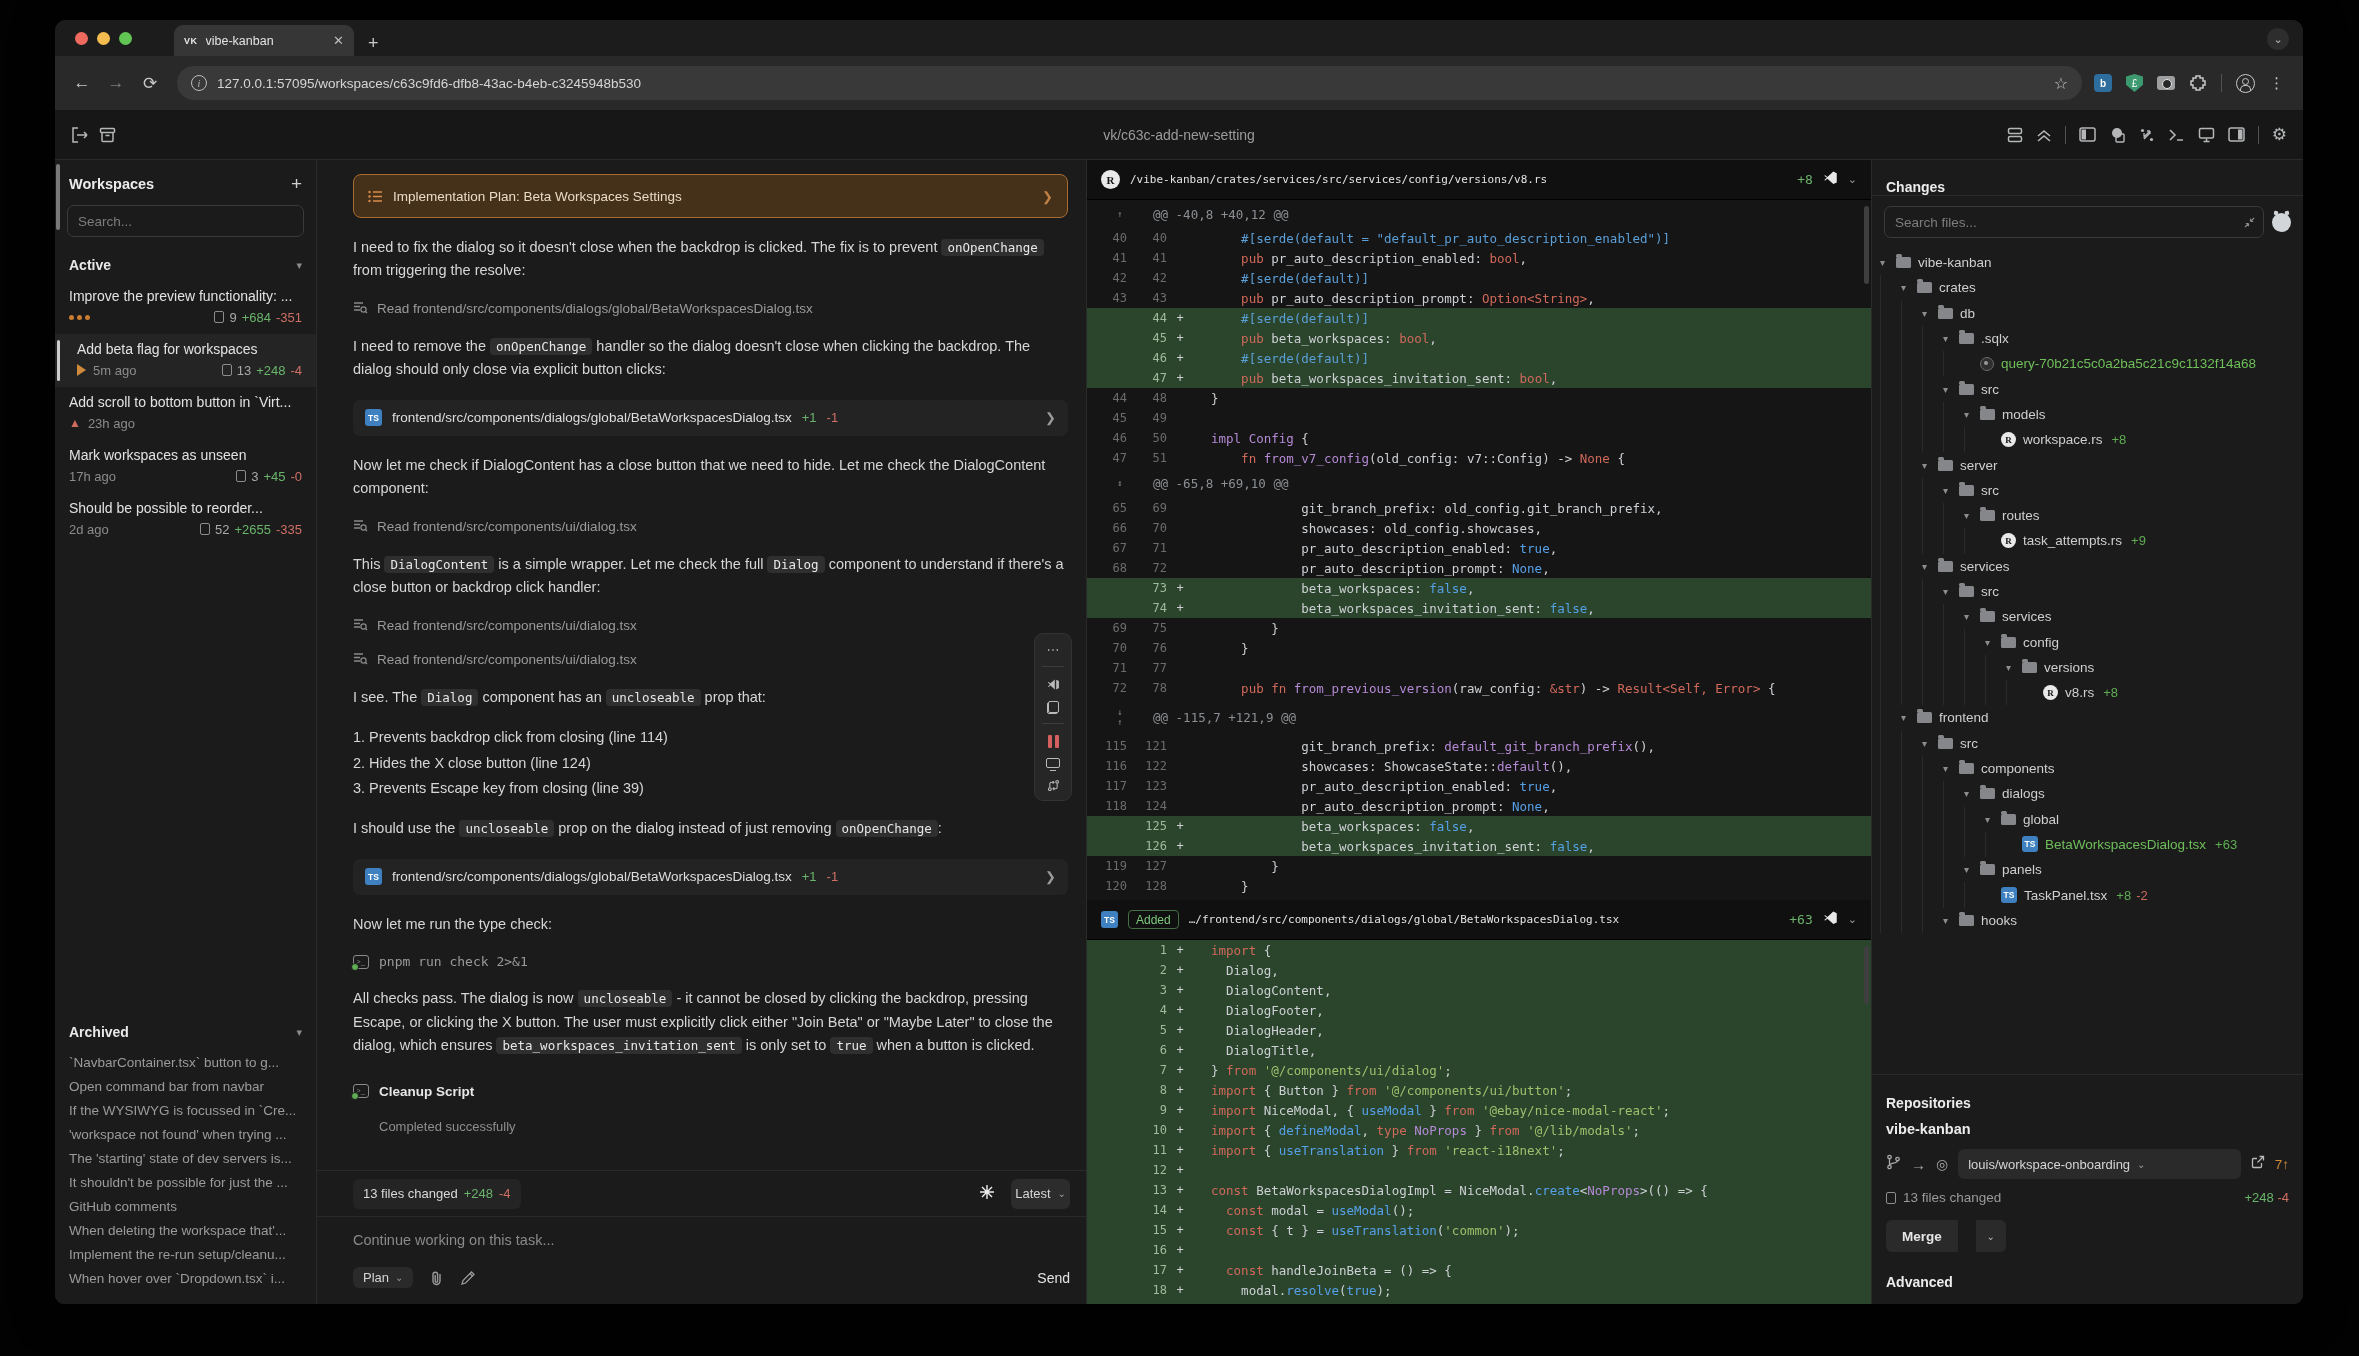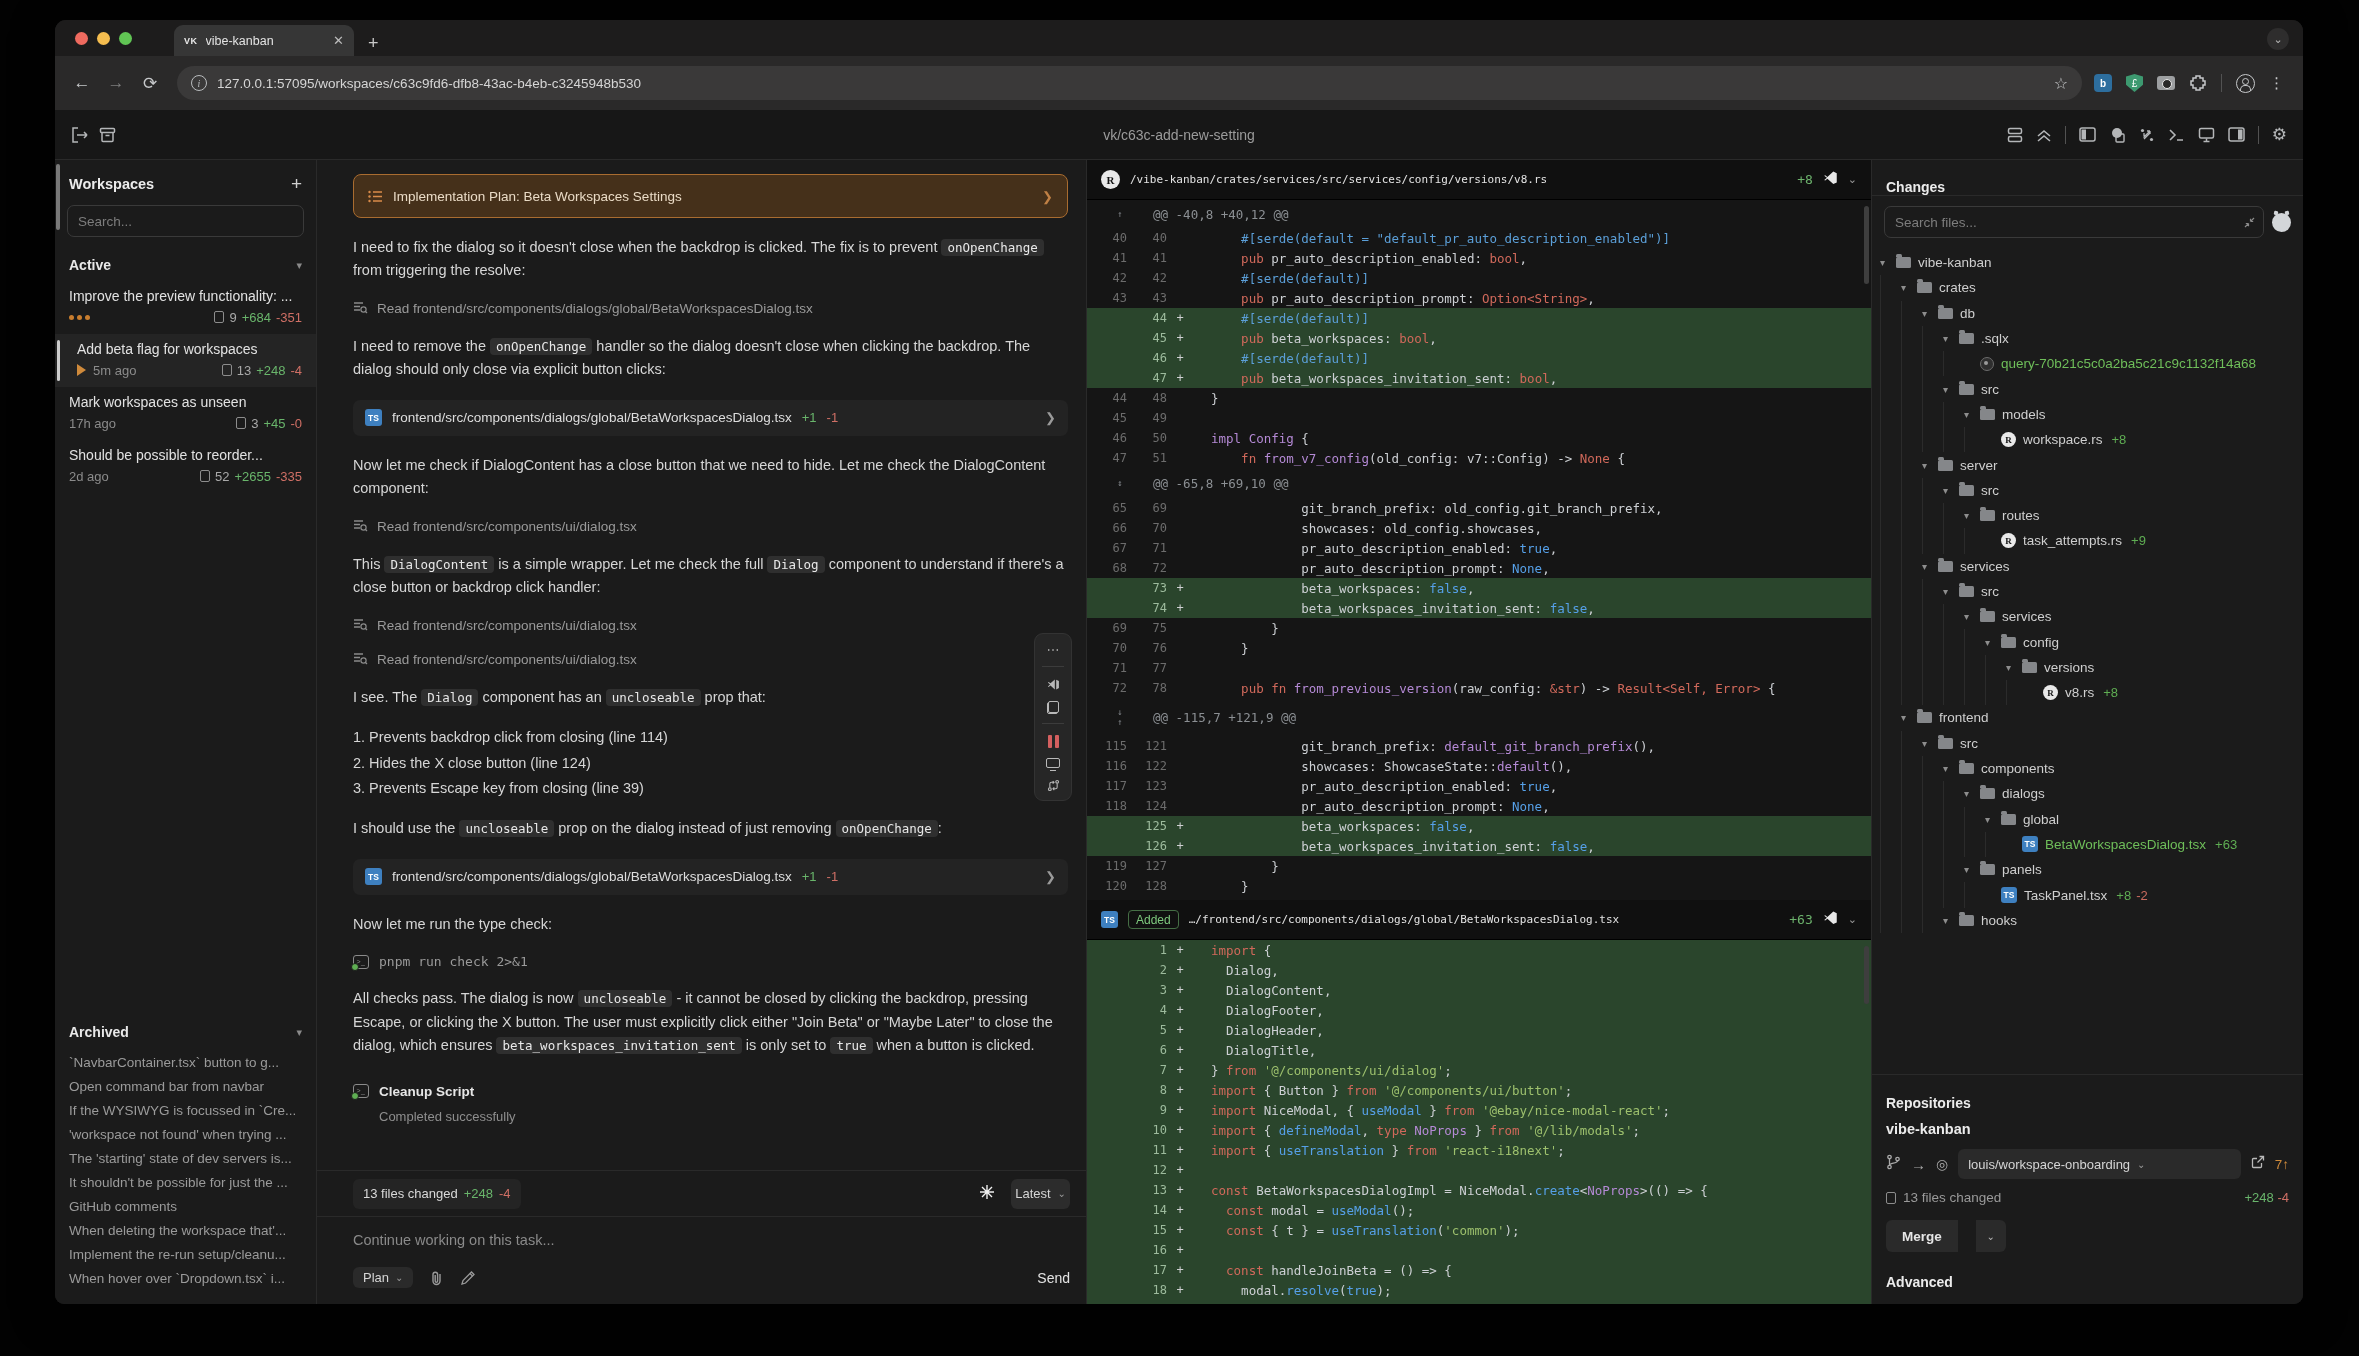--- a/index.html
+++ b/index.html
@@ -104,21 +104,21 @@
   .fc-chev { margin-left:auto; color:#9a9a9a; font-size:13px; }
   .numlist { margin:6px 0 14px 0; }
   .numlist .li { color:#d6d6d6; font-size:14.5px; line-height:1.75; }
   .cmdrow { display:flex; align-items:center; gap:10px; margin:18px 0; }
   .term-ic { position:relative; width:16px; height:14px; border:1.4px solid #8a8a8a; border-radius:3px; color:#8a8a8a; font-size:7px; display:flex; align-items:center; justify-content:center; letter-spacing:.5px; flex:none; }
   .term-ic::after { content:""; position:absolute; left:-3px; bottom:-3px; width:6px; height:6px; border-radius:50%; background:#5fae53; border:1.5px solid #1b1b1b; }
   .cmd-text { color:#9a9a9a; font-size:13px; font-family:"DejaVu Sans Mono",monospace; }
   .script-block { display:flex; gap:10px; margin:26px 0 10px 0; }
   .script-lines { }
   .script-title { color:#e6e6e6; font-size:13.5px; font-weight:bold; }
-  .script-sub { color:#8e8e8e; font-size:13px; margin-top:10px; }
+  .script-sub { color:#8e8e8e; font-size:13px; margin-top:20px; }
 
   .float-tools { position:absolute; right:14px; top:473px; width:38px; background:#262626; border:1px solid #333; border-radius:9px; display:flex; flex-direction:column; align-items:center; padding:7px 0; gap:9px; }
   .ft-btn { color:#b9b9b9; font-size:13px; display:flex; align-items:center; justify-content:center; height:16px; }
   .ft-div { width:22px; height:1px; background:#3c3c3c; }
   .pause-ic { display:flex; gap:3px; }
   .pause-ic i { width:4px; height:13px; background:#d35f5f; border-radius:1px; }
   .copy-ic { position:relative; width:12px; height:13px; }
   .copy-ic::before { content:""; position:absolute; left:0; bottom:0; width:9px; height:10px; border:1.4px solid #b9b9b9; border-radius:2px; }
   .copy-ic::after { content:""; position:absolute; right:0; top:0; width:9px; height:10px; border:1.4px solid #b9b9b9; border-radius:2px; background:#262626; }
   .mon-ic { width:14px; height:10px; border:1.4px solid #b9b9b9; border-radius:2px; position:relative; }
@@ -344,20 +344,31 @@
                 <div class="ws-meta">
                   <span class="ws-meta-left">
                     <span class="play-tri"></span>
                     <span class="ws-time">5m ago</span>
                   </span>
                   <span class="ws-meta-right">
                     <span class="doc-ic"></span>
                     <span class="stat-files">13</span>
                     <span class="stat-add">+248</span>
                     <span class="stat-del">-4</span>
+                  </span>
+                </div>
+              </div>
+            </div>
+            <div class="ws-item">
+              <div class="ws-inner">
+                <div class="ws-title">Add scroll to bottom button in `Virt...</div>
+                <div class="ws-meta">
+                  <span class="ws-meta-left">
+                    <span class="warn-tri">▲</span>
+                    <span class="ws-time">23h ago</span>
                   </span>
                 </div>
               </div>
             </div>
             <div class="ws-item">
               <div class="ws-inner">
                 <div class="ws-title">Mark workspaces as unseen</div>
                 <div class="ws-meta">
                   <span class="ws-meta-left">
                     <span class="ws-time">17h ago</span>

